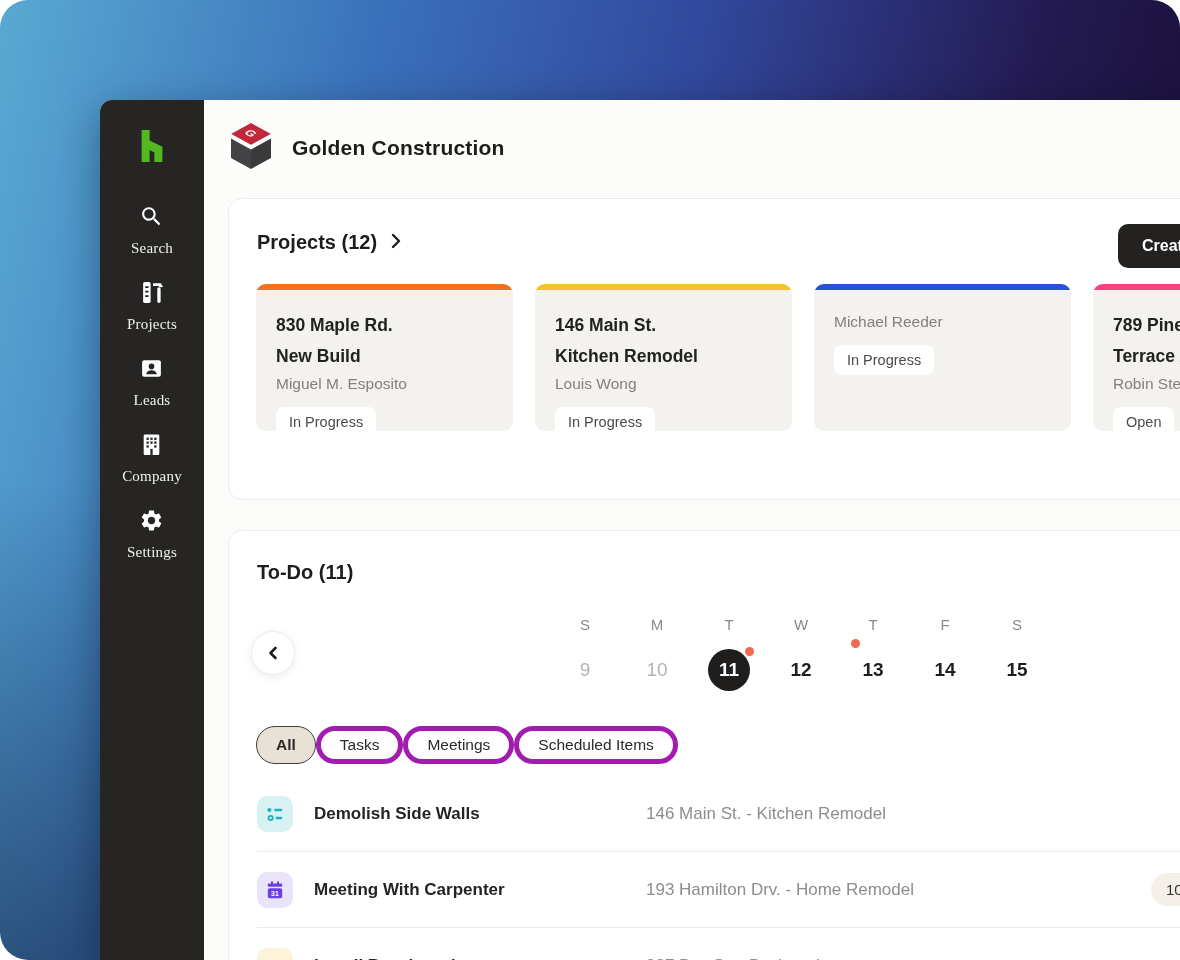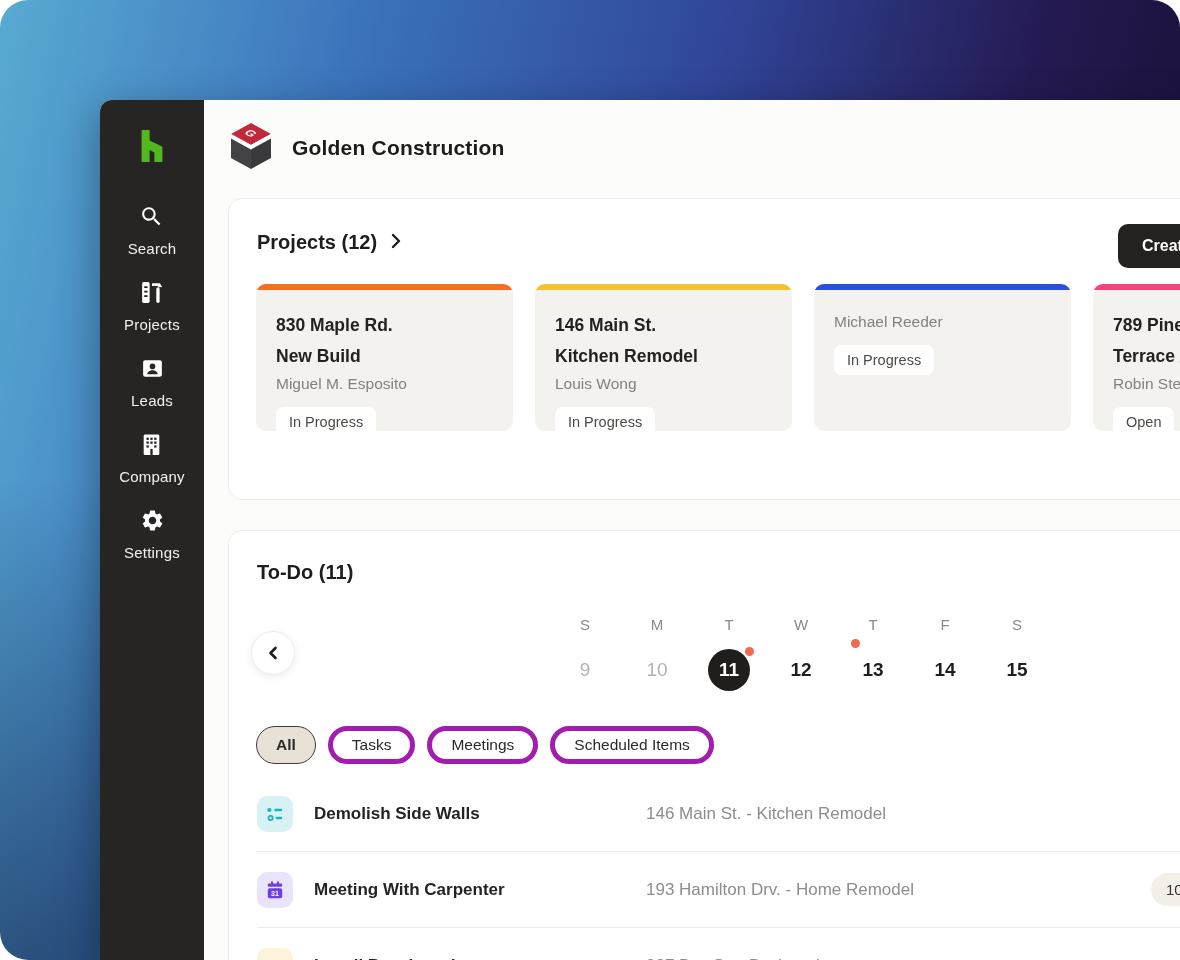--- a/index.html
+++ b/index.html
@@ -8,21 +8,21 @@
   .canvas{position:relative;width:1180px;height:960px;overflow:hidden;}
   .bg{position:absolute;inset:0;border-radius:28px;
       background:
         linear-gradient(to bottom, rgba(8,14,40,0) 50%, rgba(8,14,40,0.45) 100%),
         linear-gradient(102deg,#58aad2 0%,#3a70ba 28%,#31479b 52%,#241a52 76%,#120a26 100%);}
   .window{position:absolute;left:100px;top:100px;width:1080px;height:860px;
           background:#fcfcfb;border-top-left-radius:12px;overflow:hidden;
           box-shadow:0 12px 40px rgba(0,0,0,.35);display:flex;}
   
   .sidebar{width:104px;flex:0 0 104px;background:#262523;color:#f4f4f2;
-           display:flex;flex-direction:column;align-items:center;}
+           display:flex;flex-direction:column;align-items:center;font-family:Liberation Serif, serif;}
   .logo{margin:30px 0 38px 0;cursor:pointer;}
   .nav-item{display:flex;flex-direction:column;align-items:center;gap:7px;
             margin-bottom:23px;cursor:pointer;}
   .nav-label{font-size:15px;color:#f1f1ef;letter-spacing:.2px;}
   
   .content{flex:1;position:relative;}
   .topbar{height:96px;display:flex;align-items:center;padding-left:24px;gap:18px;}
   .topbar h1{font-size:21px;font-weight:700;color:#1c1c1a;margin:0;letter-spacing:.2px;}
   .panel{background:#ffffff;border:1px solid #ececea;border-radius:14px;
          margin-left:24px;position:relative;box-sizing:border-box;}
@@ -51,21 +51,21 @@
   .week-grid{position:absolute;left:320px;top:84px;display:flex;}
   .week-col{width:72px;text-align:center;}
   .day-letter{font-size:15px;color:#8c8a85;height:20px;line-height:20px;}
   .date-cell{position:relative;margin-top:14px;height:42px;line-height:42px;
              font-size:19px;font-weight:700;color:#1f1e1c;cursor:pointer;}
   .date-cell.muted{color:#b5b3b0;font-weight:400;}
   .date-pill{width:42px;height:42px;line-height:42px;border-radius:50%;background:#1f1e1c;
              color:#fff;margin:0 auto;}
   .dot{position:absolute;width:9px;height:9px;border-radius:50%;}
   
-  .chips{position:absolute;left:27px;top:195px;display:flex;gap:12px;}
+  .chips{position:absolute;left:27px;top:195px;display:flex;gap:0;}
   .chip{height:38px;border-radius:19px;background:#fff;border:5px solid #a21caf;
         display:flex;align-items:center;padding:0 19px;font-size:15.5px;color:#2a2a28;
         cursor:pointer;box-sizing:border-box;}
   .chip.active{background:#e7e1d6;border:1.5px solid #403e3a;font-weight:700;}
   
   .rows{position:absolute;left:28px;top:245px;width:1100px;}
   .todo-row{position:relative;height:75px;display:flex;align-items:center;cursor:pointer;}
   .todo-row.divided{border-bottom:1px solid #ebebe9;}
   .row-icon{width:36px;height:36px;border-radius:10px;display:flex;align-items:center;
             justify-content:center;flex:0 0 36px;}

